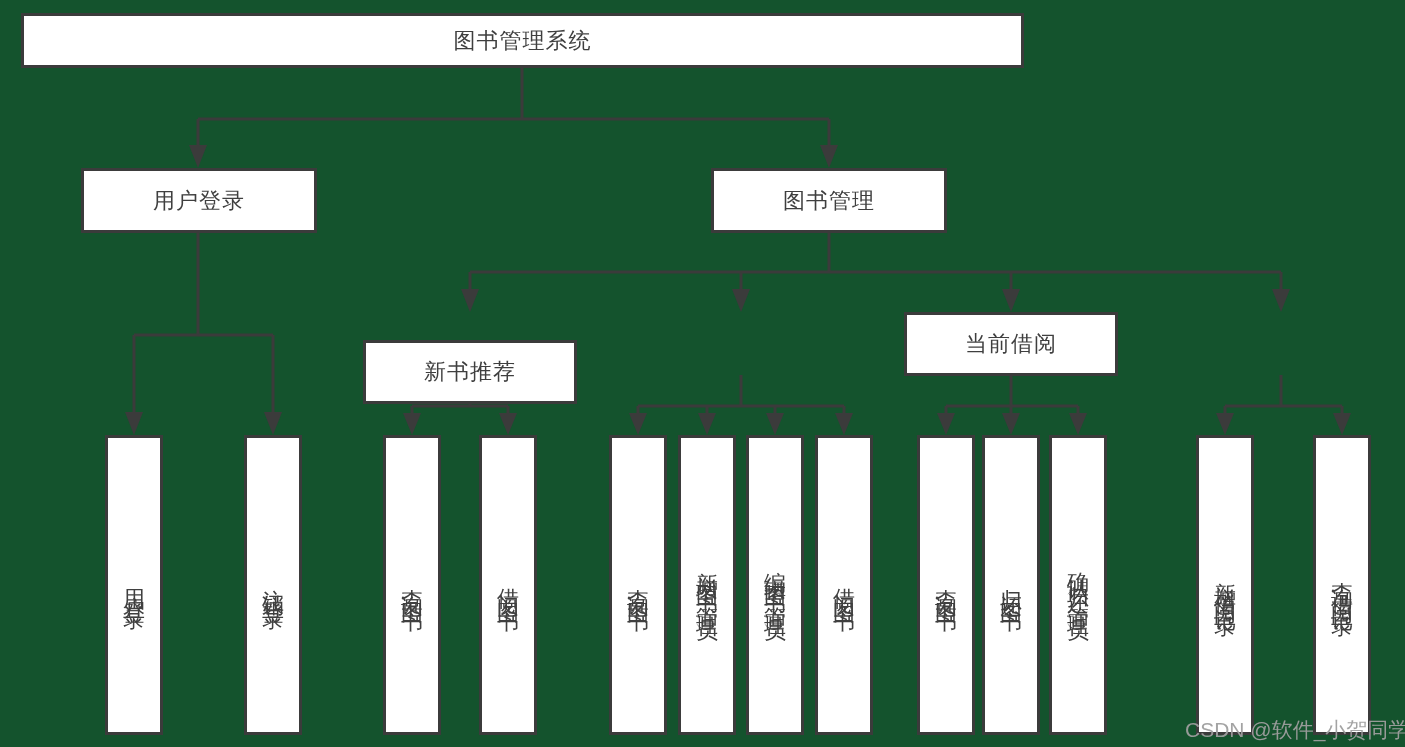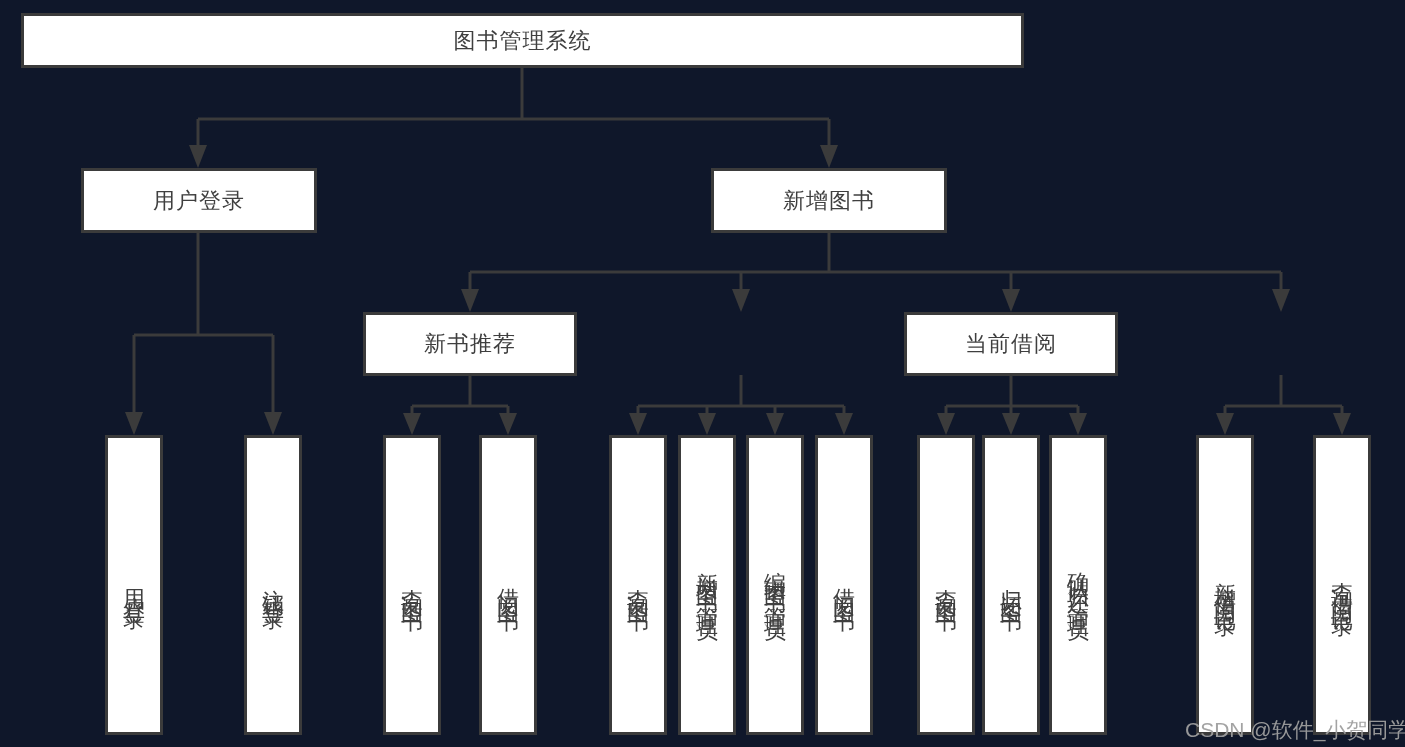--- a/index.html
+++ b/index.html
@@ -1,20 +1,20 @@
 <!DOCTYPE html>
 <html><head>
 <meta charset="utf-8">
 <style>
   html, body { margin: 0; padding: 0; background: #ffffff; }
   .canvas {
     position: relative;
     width: 1405px;
     height: 747px;
-    background: #0f172a;
+    background: #14532d;
     font-family: "Liberation Sans", sans-serif;
     overflow: hidden;
   }
   .wires { position: absolute; left: 0; top: 0; z-index: 1; }
   .wires path { stroke: #3b3b3b; stroke-width: 3; fill: none; }
   .wires polygon { fill: #3b3b3b; stroke: none; }
   .node {
     position: absolute;
     box-sizing: border-box;
     border: 3px solid #3b3b3b;
@@ -35,21 +35,21 @@
     width: 58px;
     height: 300px;
     writing-mode: vertical-rl;
     text-orientation: mixed;
     letter-spacing: 7px;
     font-size: 22px;
     line-height: 1;
   }
   .p-user-login      { left: 81px; }
   .p-book-mgmt       { left: 711px; }
-  .p-new-book        { left: 363px; }
+  .p-new-book        { left: 363px; margin-top: 28px; }
   .p-book-borrow     { left: 634px; }
   .p-cur-borrow      { left: 904px; }
   .p-borrow-records  { left: 1174px; }
   .p-leaf-1  { left: 105px; }
   .p-leaf-2  { left: 244px; }
   .p-leaf-3  { left: 383px; }
   .p-leaf-4  { left: 479px; }
   .p-leaf-5  { left: 609px; }
   .p-leaf-6  { left: 678px; }
   .p-leaf-7  { left: 746px; }
@@ -106,21 +106,21 @@
     <polygon points="1069,413 1087,413 1078,435"></polygon>
 
     <path d="M1281,375 V406 M1225,406 H1342 M1225,406 V414 M1342,406 V414"></path>
     <polygon points="1216,413 1234,413 1225,435"></polygon>
     <polygon points="1333,413 1351,413 1342,435"></polygon>
   </svg>
 
   <div class="node root">图书管理系统</div>
 
   <div class="node lvl2 p-user-login">用户登录</div>
-  <div class="node lvl2 p-book-mgmt">新增图书</div>
+  <div class="node lvl2 p-book-mgmt">图书管理</div>
 
   <div class="node lvl3 p-new-book">新书推荐</div>
   <div class="node lvl3 p-cur-borrow">当前借阅</div>
 
   <div class="node leaf p-leaf-1">用户登录</div>
   <div class="node leaf p-leaf-2">注销登录</div>
 
   <div class="node leaf p-leaf-3">查询图书</div>
   <div class="node leaf p-leaf-4">借阅图书</div>
 

